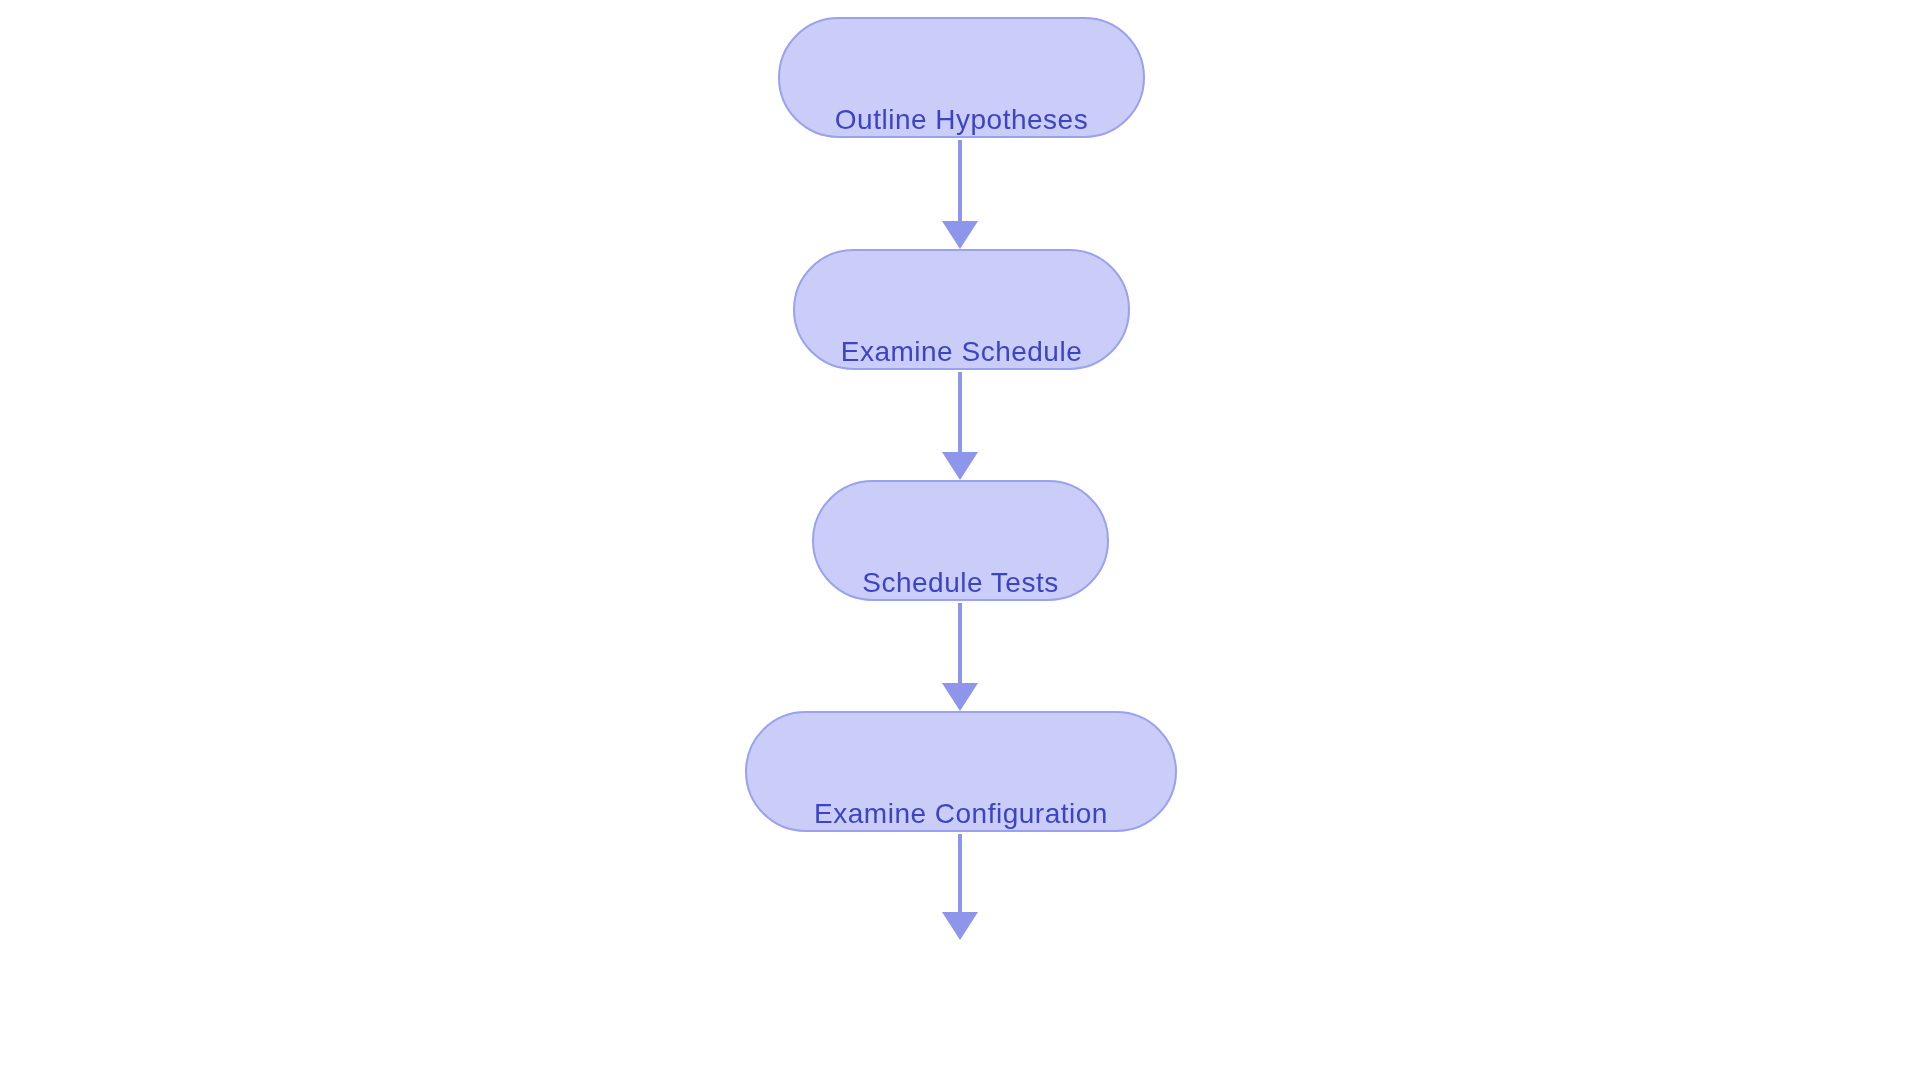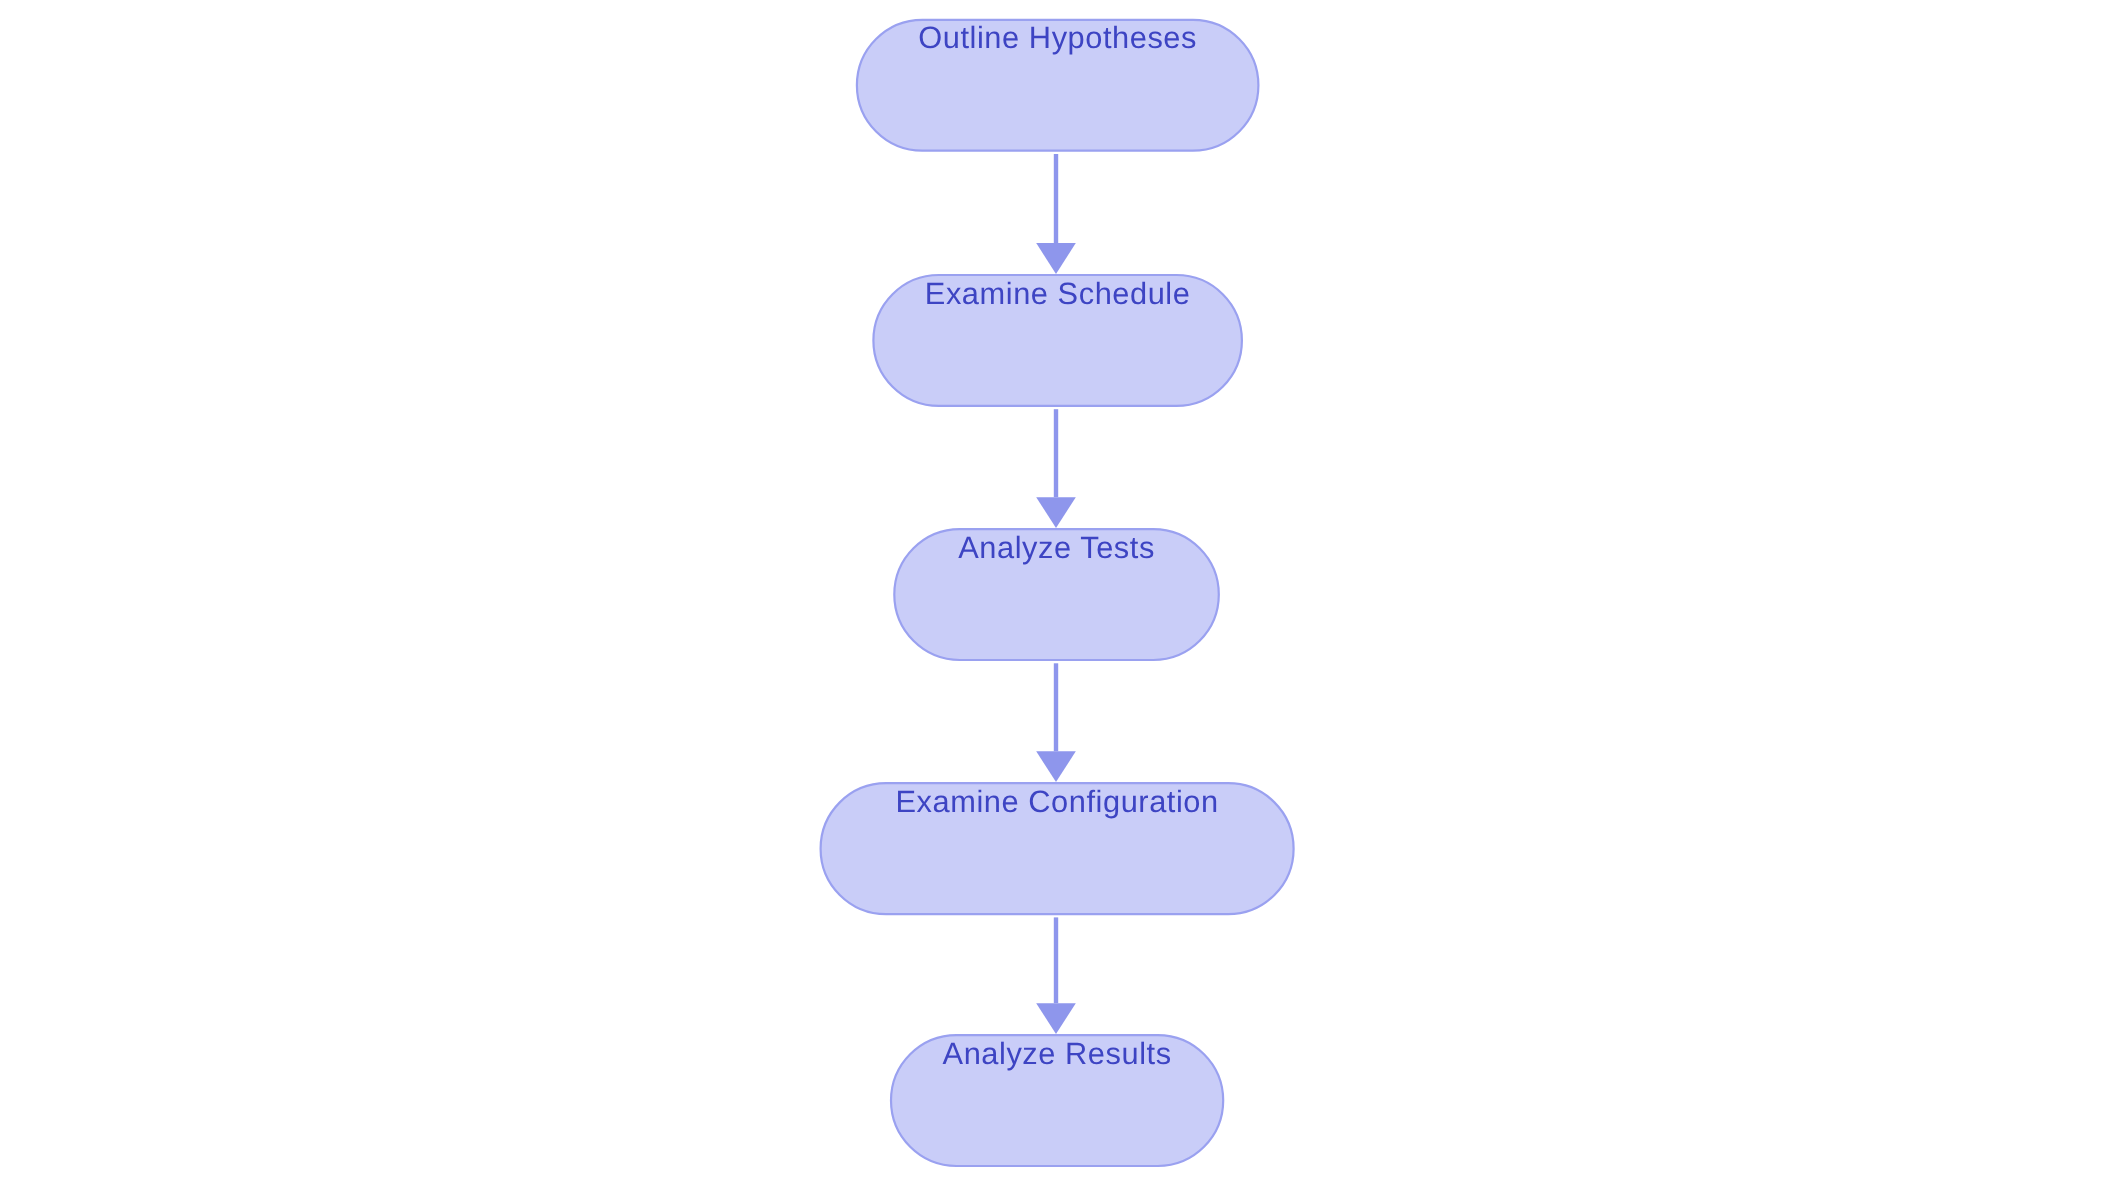--- a/index.html
+++ b/index.html
@@ -16,21 +16,21 @@
     font-family: "Liberation Sans", sans-serif;
   }
   .node {
     position: absolute;
     height: 121px;
     box-sizing: border-box;
     border-radius: 60.5px;
     background: var(--node-fill, #c9cdf8);
     border: 2px solid var(--node-border, #9aa1f0);
     display: flex;
-    align-items: flex-start;
+    align-items: flex-end;
     justify-content: center;
   }
   .node-label {
     font-size: 28px;
     letter-spacing: 0.5px;
     color: var(--node-text, #3d44c3);
     white-space: nowrap;
   }
   .arrow {
     position: absolute;
@@ -69,34 +69,31 @@
   <div class="node" style="left:793px; top:249px; width:337px">
     <span class="node-label">Examine Schedule</span>
   </div>
 
   <div class="arrow" style="left:942px; top:372px; height:108px">
     <div class="arrow-line"></div>
     <div class="arrow-head"></div>
   </div>
 
   <div class="node" style="left:812px; top:480px; width:297px">
-    <span class="node-label">Analyze Tests</span>
+    <span class="node-label">Schedule Tests</span>
   </div>
 
   <div class="arrow" style="left:942px; top:603px; height:108px">
     <div class="arrow-line"></div>
     <div class="arrow-head"></div>
   </div>
 
   <div class="node" style="left:745px; top:711px; width:432px">
     <span class="node-label">Examine Configuration</span>
   </div>
 
   <div class="arrow" style="left:942px; top:834px; height:106px">
     <div class="arrow-line"></div>
     <div class="arrow-head"></div>
   </div>
 
-  <div class="node" style="left:809px; top:940px; width:304px">
-    <span class="node-label">Analyze Results</span>
-  </div>
 
 </div>
 
 </body></html>

